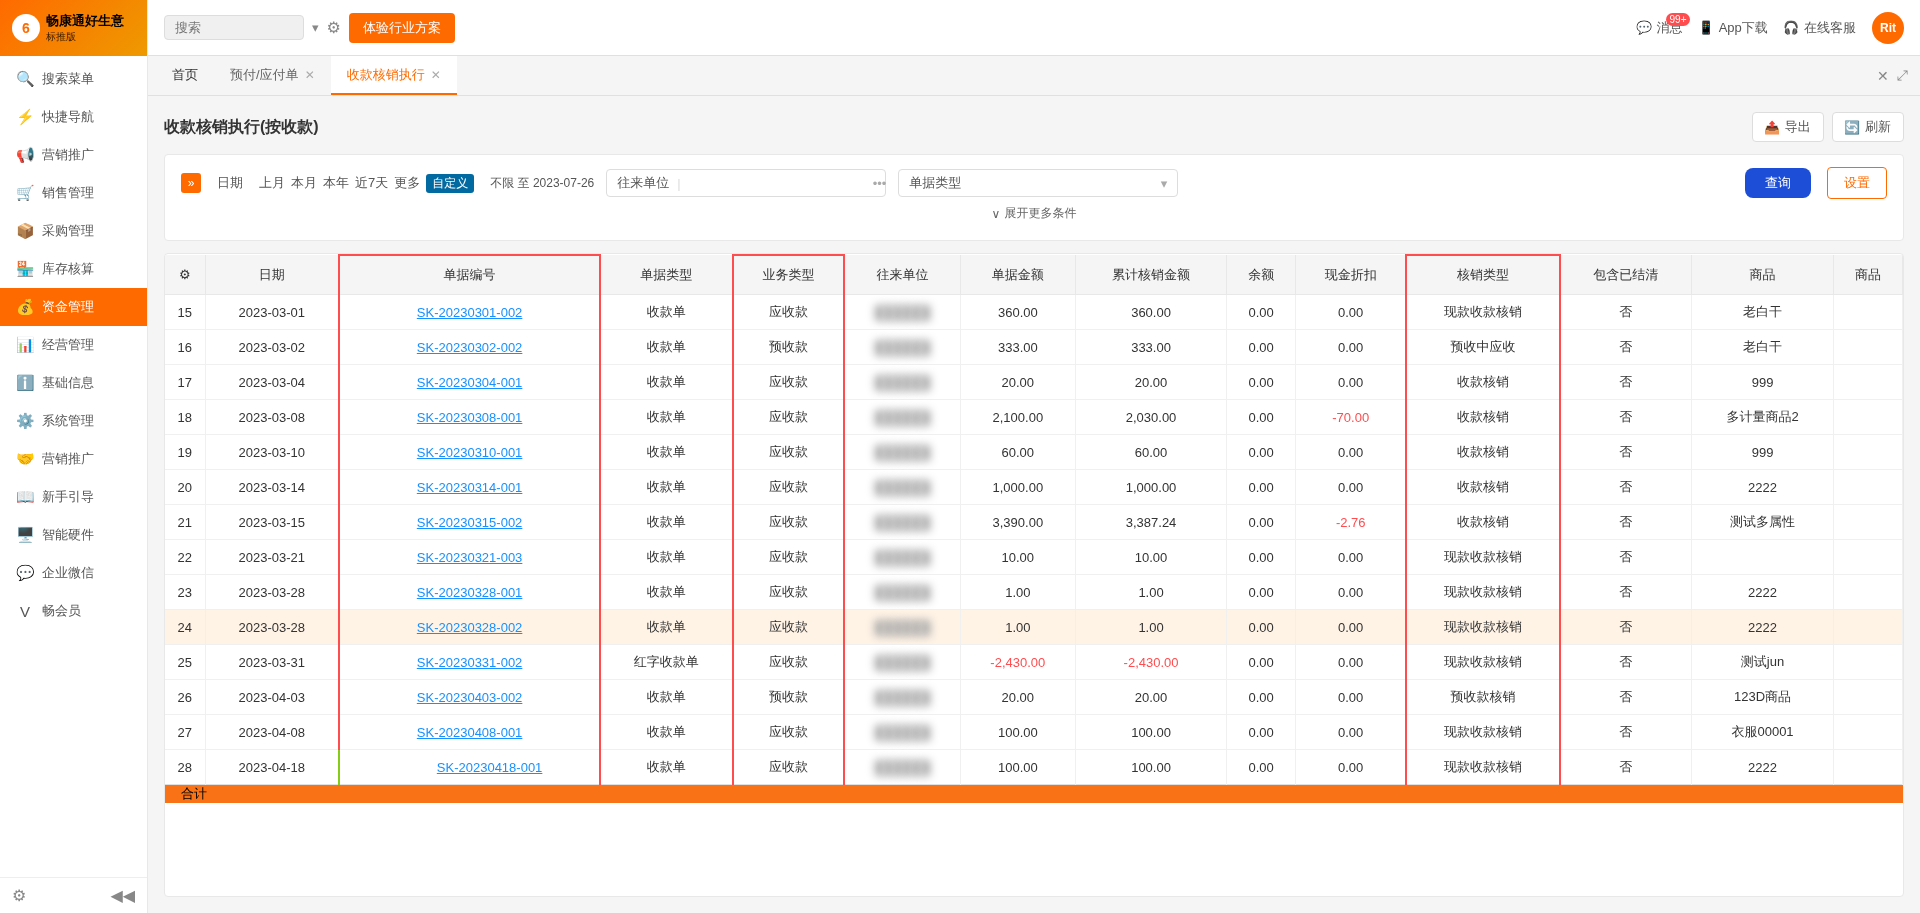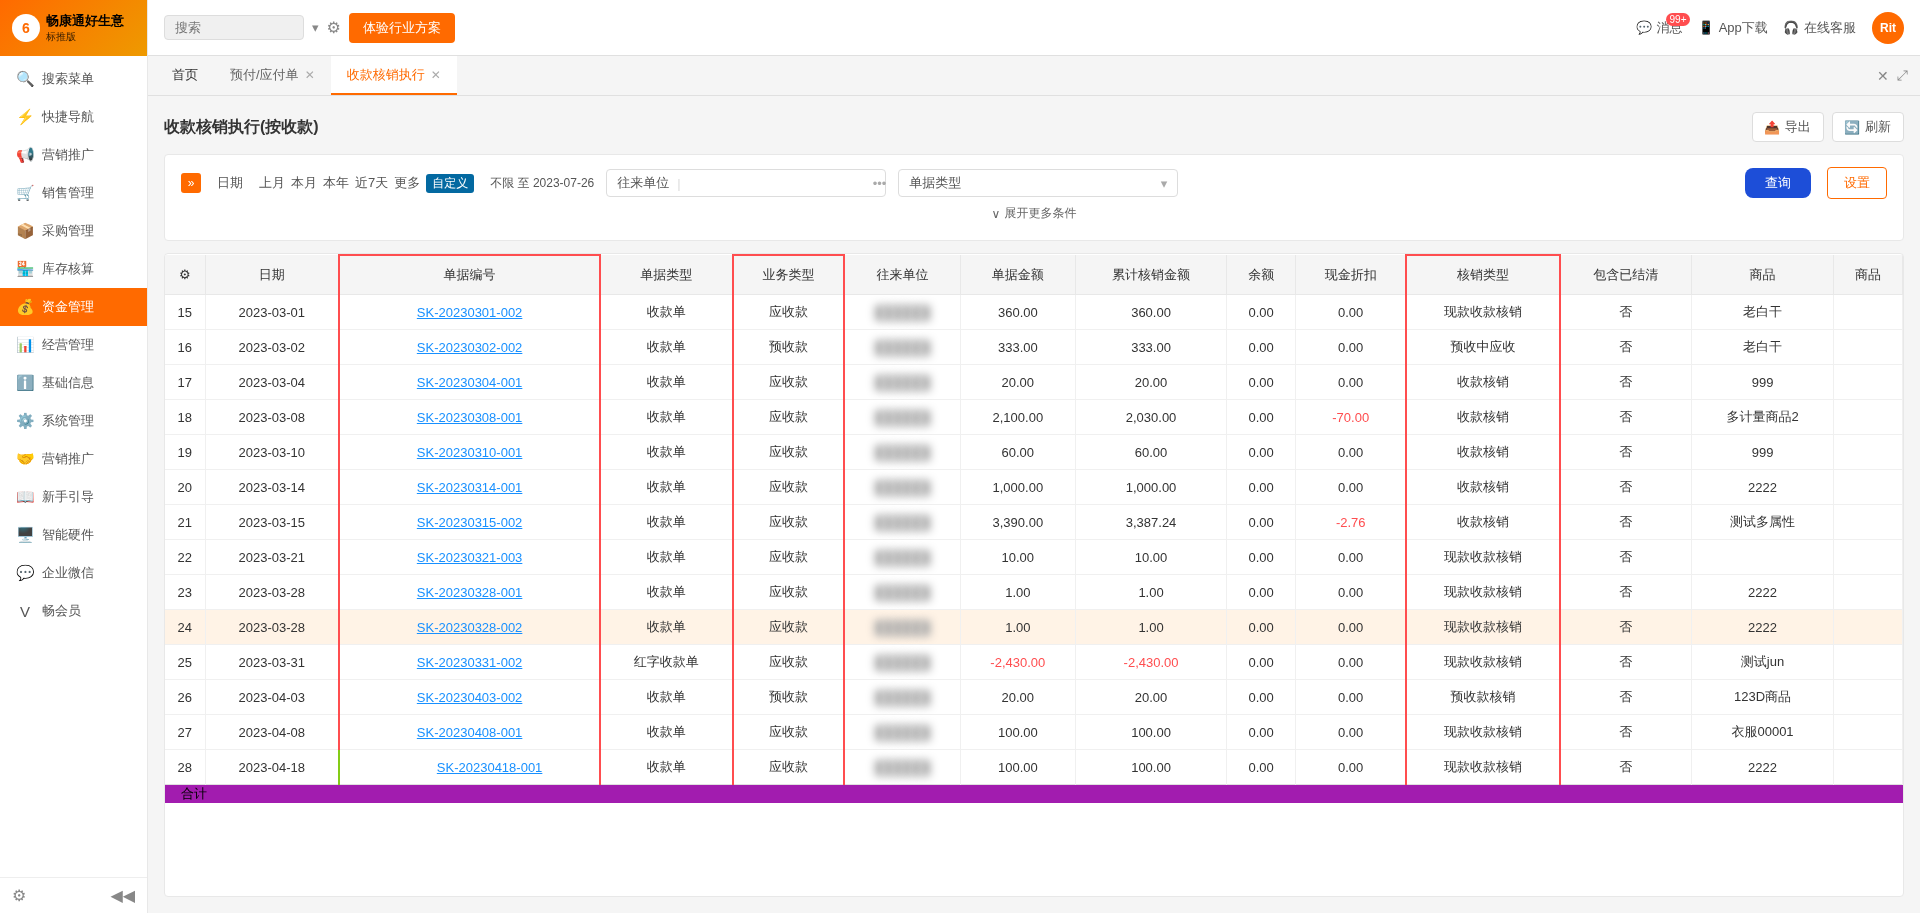--- a/index.html
+++ b/index.html
@@ -177,21 +177,21 @@
       padding: 8px 8px;
       text-align: center;
       color: #333;
       border-right: 1px solid #f0f0f0;
       white-space: nowrap;
     }
     .link-text { color: #1890ff; cursor: pointer; text-decoration: underline; }
     .negative { color: #ff4d4f; }
     .blurred { color: transparent; text-shadow: 0 0 8px #aaa; user-select: none; }
 
-    .footer-row td { background: #a21caf; font-weight: 500; border-top: 1px solid #e0e0e0; }
+    .footer-row td { background: #f97316; font-weight: 500; border-top: 1px solid #e0e0e0; }
 
     
     .table-container::-webkit-scrollbar { height: 8px; width: 8px; }
     .table-container::-webkit-scrollbar-track { background: #f0f0f0; }
     .table-container::-webkit-scrollbar-thumb { background: #ccc; border-radius: 4px; }
 
     .expand-btn {
       background: #ff6a00; color: #fff; border: none; border-radius: 3px;
       width: 20px; height: 20px; cursor: pointer; font-size: 12px;
       display: flex; align-items: center; justify-content: center;

